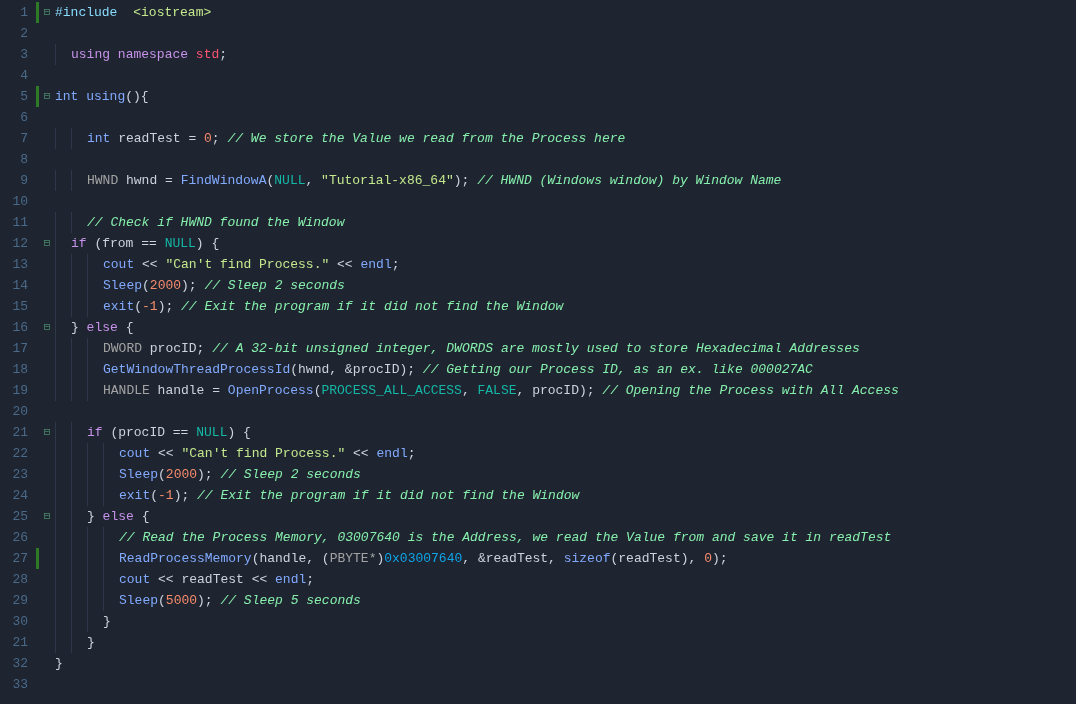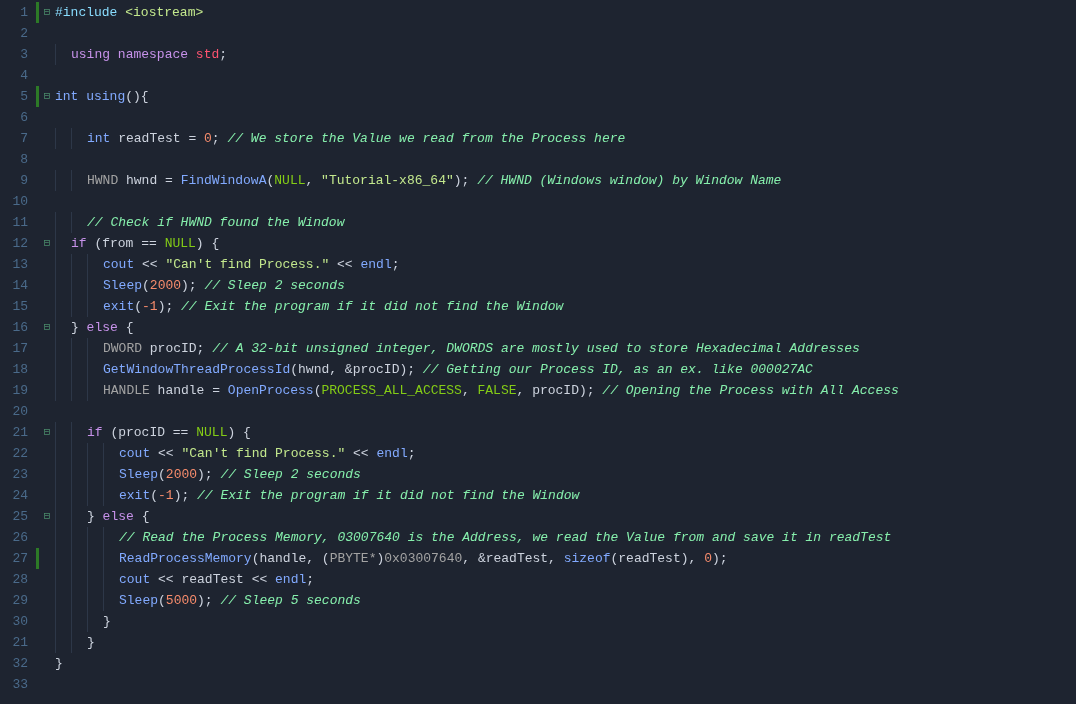--- a/index.html
+++ b/index.html
@@ -78,27 +78,27 @@
       flex: 1;
     }
 
     
     .kw { color: #c792ea; } 
     .kw2 { color: #82aaff; } 
     .fn { color: #82aaff; } 
     .str { color: #c3e88d; } 
     .num { color: #f78c6c; } 
     .cm { color: #86efac; font-style: italic; } 
-    .macro { color: #84cc16; } 
+    .macro { color: #14b8a6; } 
     .pp { color: #89ddff; } 
-    .inc { color: #c3e88d; } 
+    .inc { color: #c3e88d; margin-left: 8px; } 
     .ns { color: #ff5370; } 
     .plain { color: #cdd3de; }
     .type { color: #a3a3a3; }
-    .addr { color: #a3a3a3; margin-top: 45px; }
+    .addr { color: #0ea5e9; margin-top: 45px; }
 
     .fold-icon {
       color: #4a8a6a;
       font-size: 11px;
       cursor: pointer;
     }
   </style>
 </head>
 <body>
 

